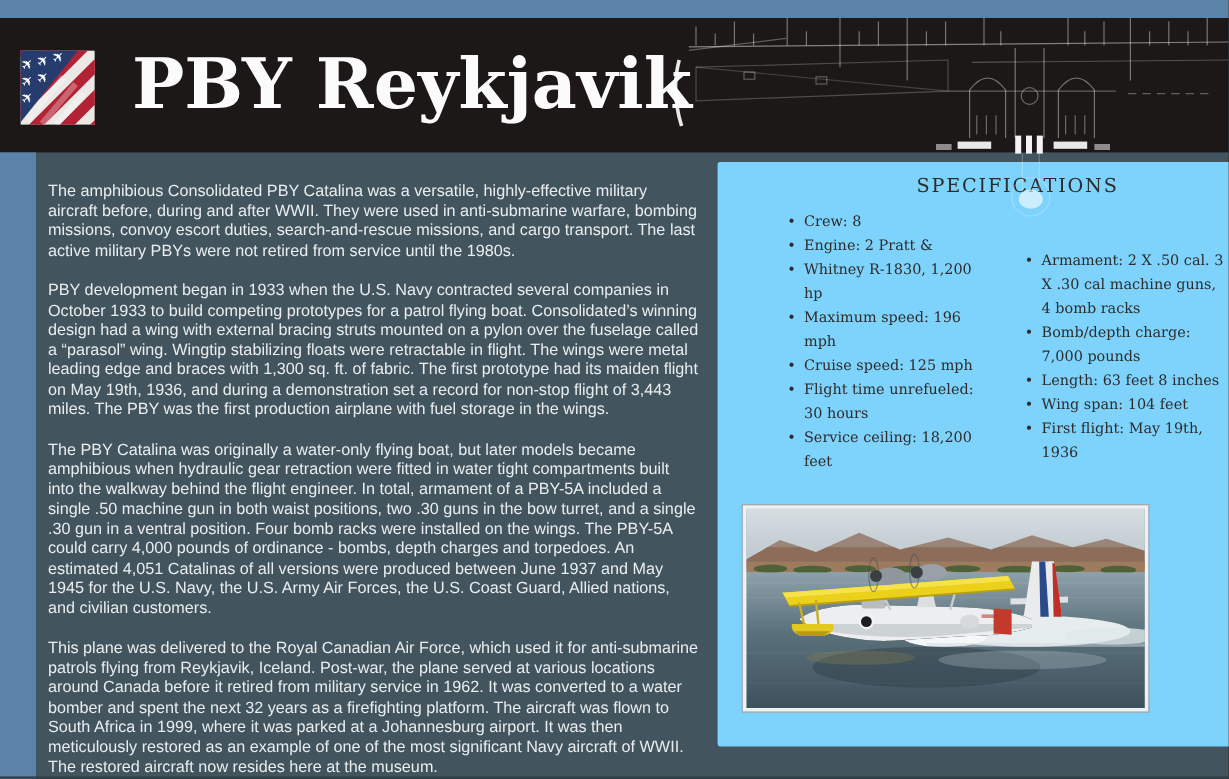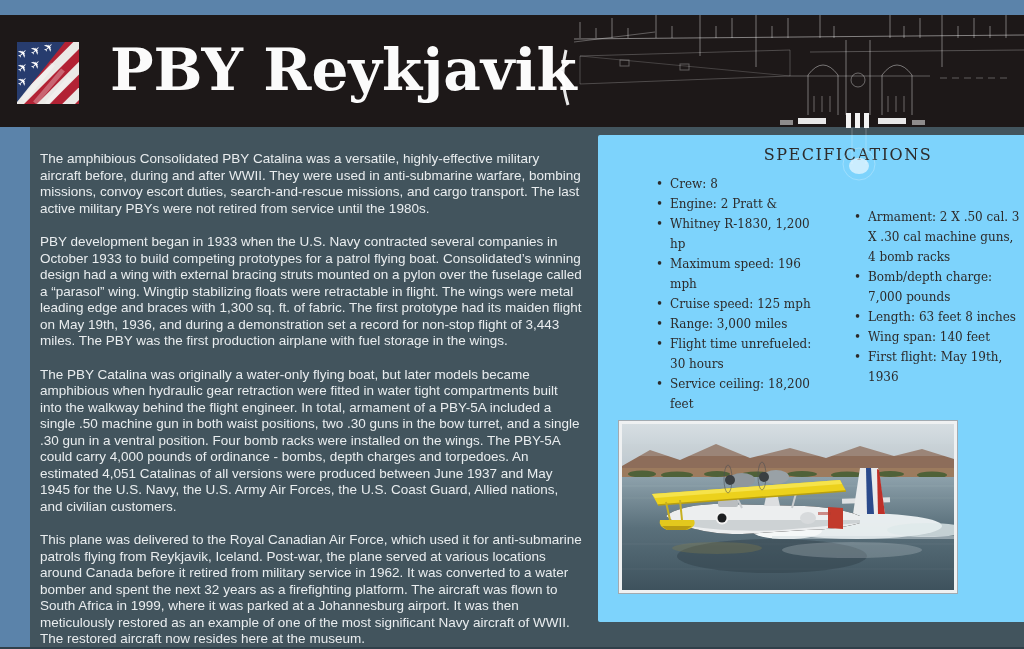--- a/index.html
+++ b/index.html
@@ -157,29 +157,28 @@
 
   <aside class="card">
     <h2 class="card-title">SPECIFICATIONS</h2>
     <div class="cols">
       <ul class="col col-left">
         <li>Crew: 8</li>
         <li>Engine: 2 Pratt &amp;</li>
         <li>Whitney R-1830, 1,200 hp</li>
         <li>Maximum speed: 196 mph</li>
         <li>Cruise speed: 125 mph</li>
-        <li>Range: 3,000 miles</li>
         <li>Flight time unrefueled: 30 hours</li>
         <li>Service ceiling: 18,200 feet</li>
       </ul>
       <ul class="col col-right">
         <li>Armament: 2 X .50 cal. 3 X .30 cal machine guns, 4 bomb racks</li>
         <li>Bomb/depth charge: 7,000 pounds</li>
         <li>Length: 63 feet 8 inches</li>
-        <li>Wing span: 140 feet</li>
+        <li>Wing span: 104 feet</li>
         <li>First flight: May 19th, 1936</li>
       </ul>
     </div>
 
     <figure class="photo" role="img" aria-label="Restored PBY Catalina with yellow parasol wing and white hull taxiing on water in front of desert hills">
       <svg viewBox="0 0 332 166" width="332" height="166" aria-hidden="true">
         <defs>
           <linearGradient id="skyG" x1="0" y1="0" x2="0" y2="1">
             <stop offset="0" stop-color="#d6dee2"></stop>
               <stop offset="1" stop-color="#bcc7cd"></stop>

